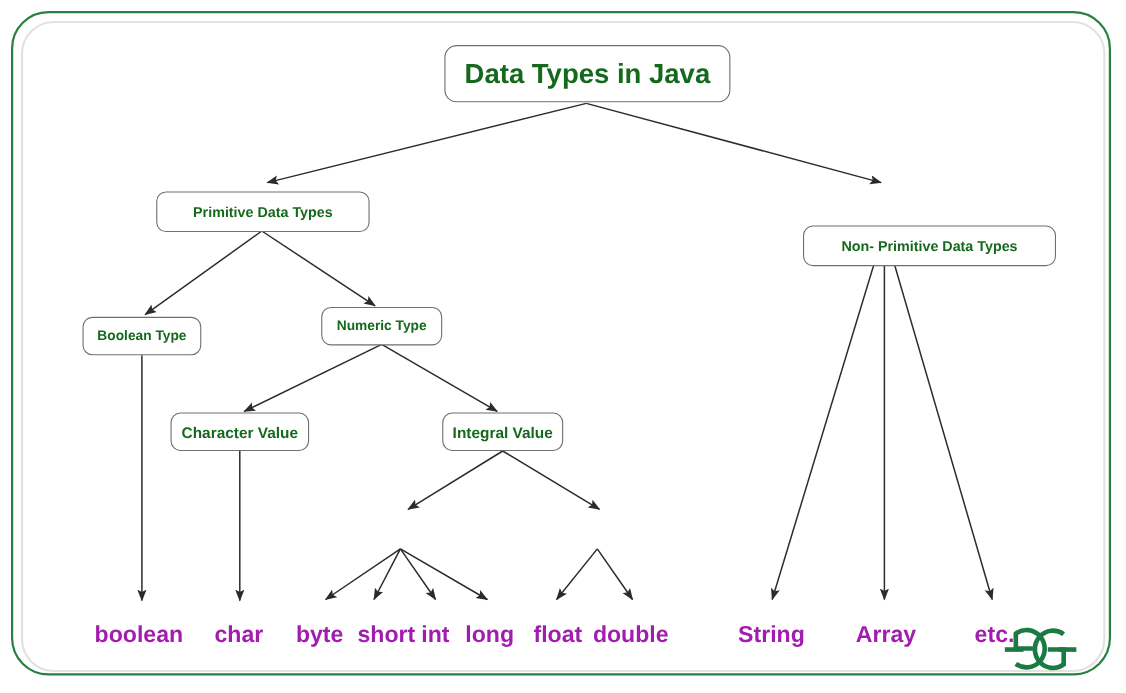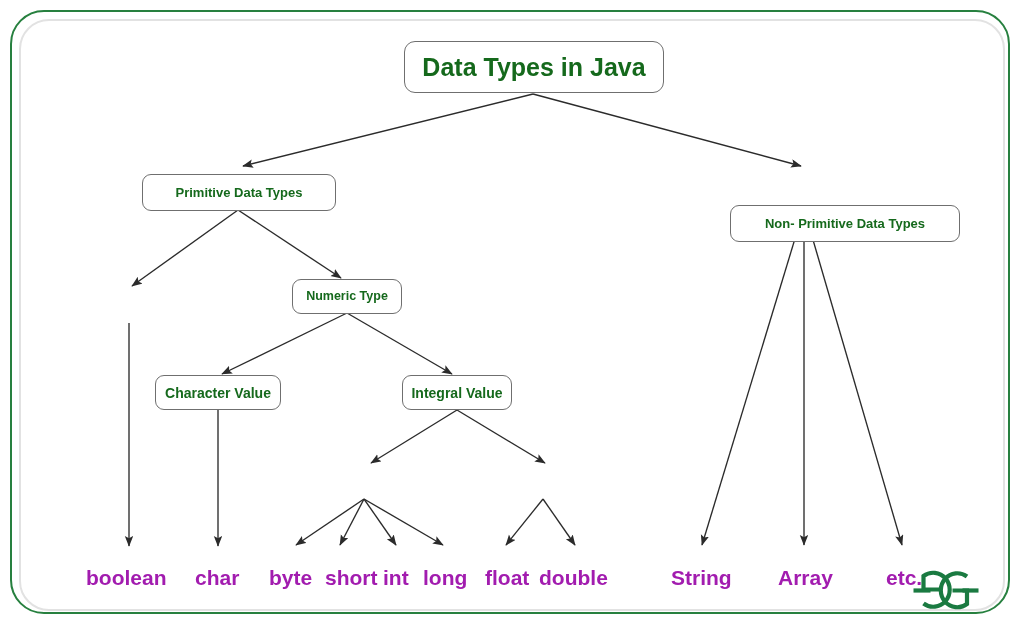--- a/index.html
+++ b/index.html
@@ -141,20 +141,21 @@
       <path d="M804,209 L902,545"></path>
     </g>
   </svg>
 
   <div class="node root" style="left:404px; top:41px; width:260px; height:52px;">Data Types in Java</div>
 
   <div class="node lvl2" style="left:142px; top:174px; width:194px; height:37px;">Primitive Data Types</div>
 
   <div class="node lvl2" style="left:730px; top:173px; width:230px; height:37px;margin-top:32px;">Non- Primitive Data Types</div>
 
+  <div class="node lvl3" style="left:75px; top:288px; width:108px; height:35px;">Boolean Type</div>
 
   <div class="node lvl3" style="left:292px; top:279px; width:110px; height:35px;">Numeric Type</div>
 
   <div class="node lvl4" style="left:155px; top:375px; width:126px; height:35px;">Character Value</div>
 
   <div class="node lvl4" style="left:402px; top:375px; width:110px; height:35px;">Integral Value</div>
 
 
 
   <div class="leaf" style="left:86px; top:551px;">boolean</div>

